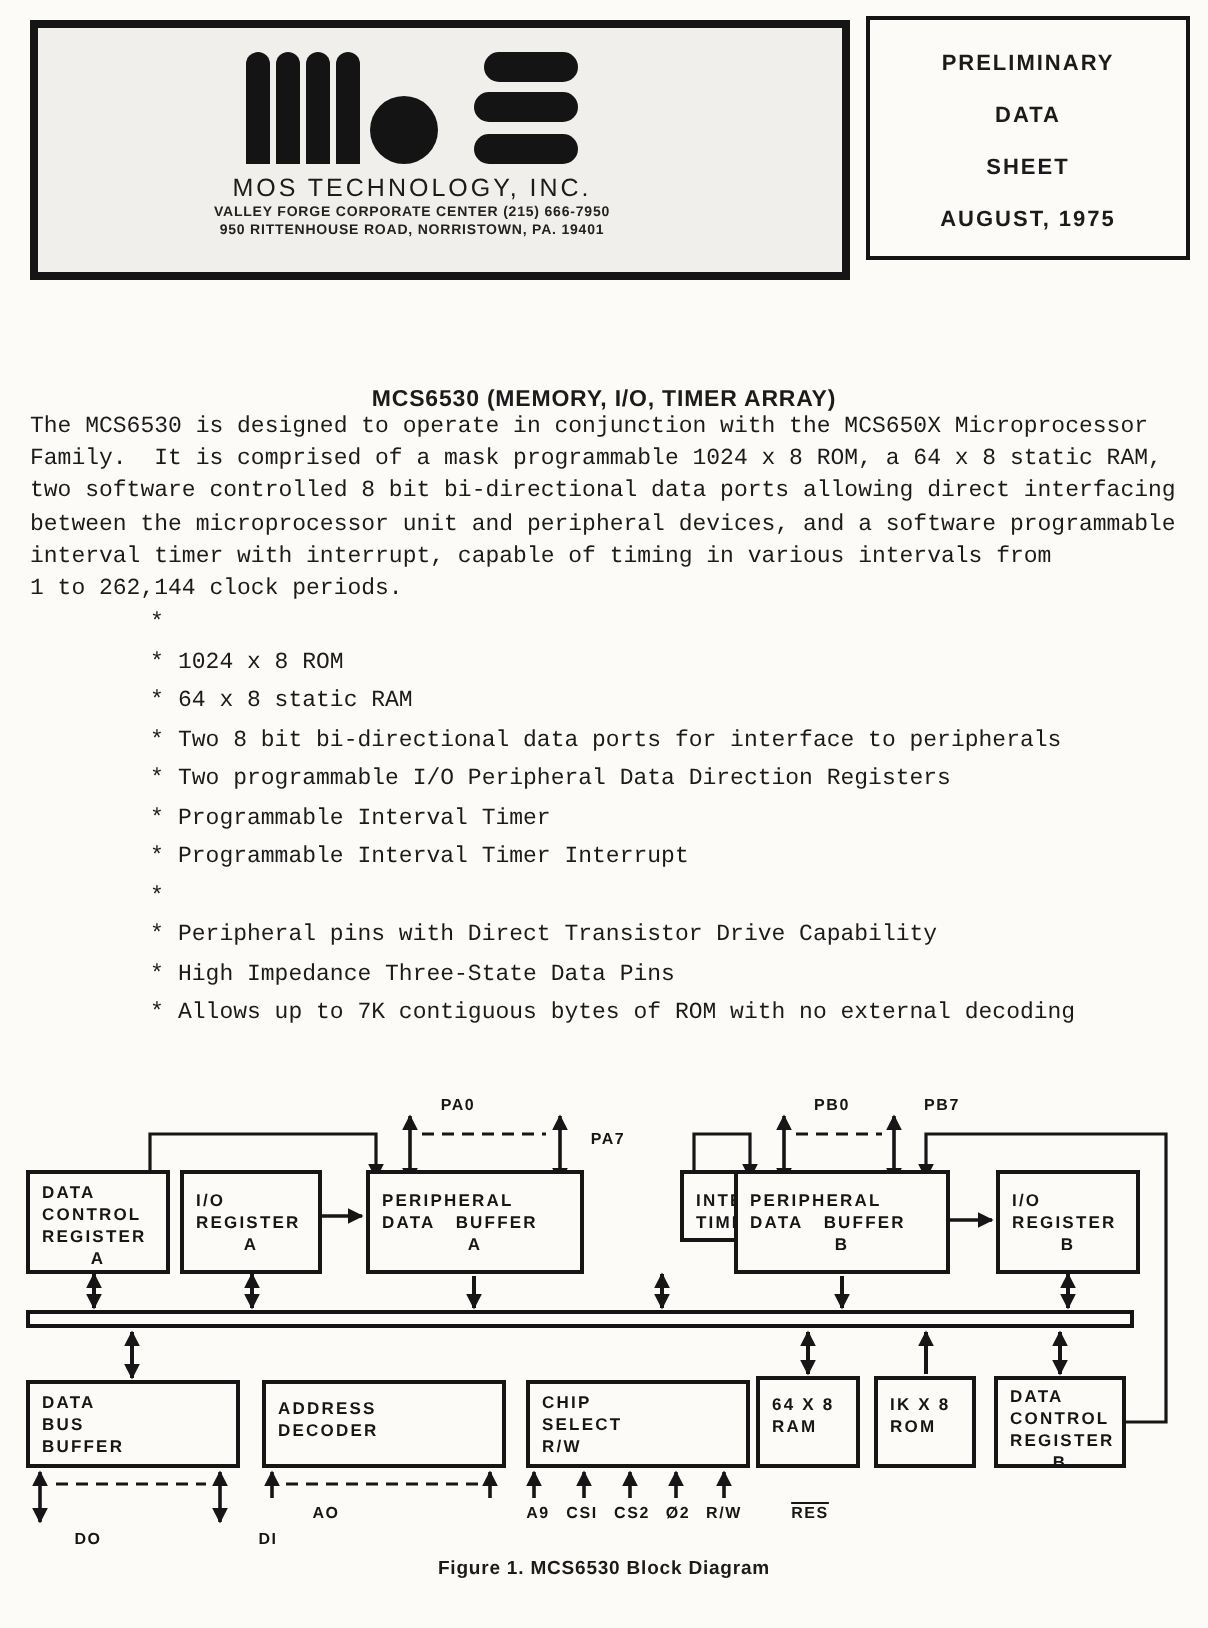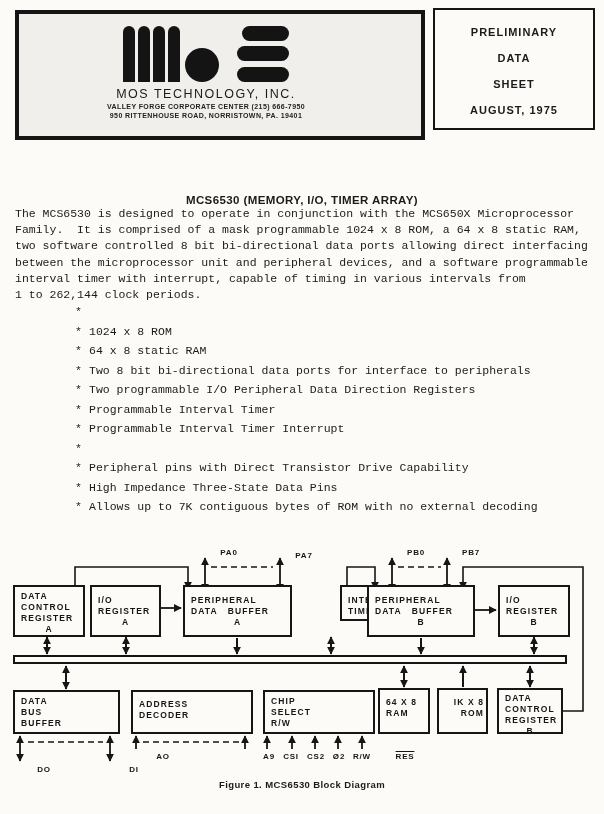--- a/index.html
+++ b/index.html
@@ -224,33 +224,33 @@
     </div>
     <div class="blk" style="left:263px;top:145px;width:112px;height:44px;">
       <span class="blines">CHIP
 SELECT
 R/W</span>
     </div>
     <div class="blk" style="left:378px;top:143px;width:52px;height:46px;padding-top:7px;">
       <span class="blines">64 X 8
 RAM</span>
     </div>
-    <div class="blk" style="left:437px;top:143px;width:51px;height:46px;padding-top:7px;text-align:right;">
+    <div class="blk" style="left:437px;top:143px;width:51px;height:46px;padding-top:7px;">
       <span class="blines">IK X 8
 ROM</span>
     </div>
     <div class="blk" style="left:497px;top:143px;width:66px;height:46px;padding-top:3px;">
       <span class="blines">DATA
 CONTROL
 REGISTER</span>
       <span class="bsub">B</span>
     </div>
 
     <div class="pin" style="left:205px;top:3px;">PA0</div>
-    <div class="pin" style="left:280px;top:6px;">PA7</div>
+    <div class="pin" style="left:280px;top:20px;">PA7</div>
     <div class="pin" style="left:392px;top:3px;">PB0</div>
     <div class="pin" style="left:447px;top:3px;">PB7</div>
     <div class="pin" style="left:20px;top:220px;">DO</div>
     <div class="pin" style="left:110px;top:220px;">DI</div>
     <div class="pin" style="left:139px;top:207px;">AO</div>
     <div class="pin" style="left:245px;top:207px;">A9</div>
     <div class="pin" style="left:267px;top:207px;">CSI</div>
     <div class="pin" style="left:292px;top:207px;">CS2</div>
     <div class="pin" style="left:315px;top:207px;">Ø2</div>
     <div class="pin" style="left:338px;top:207px;">R/W</div>

